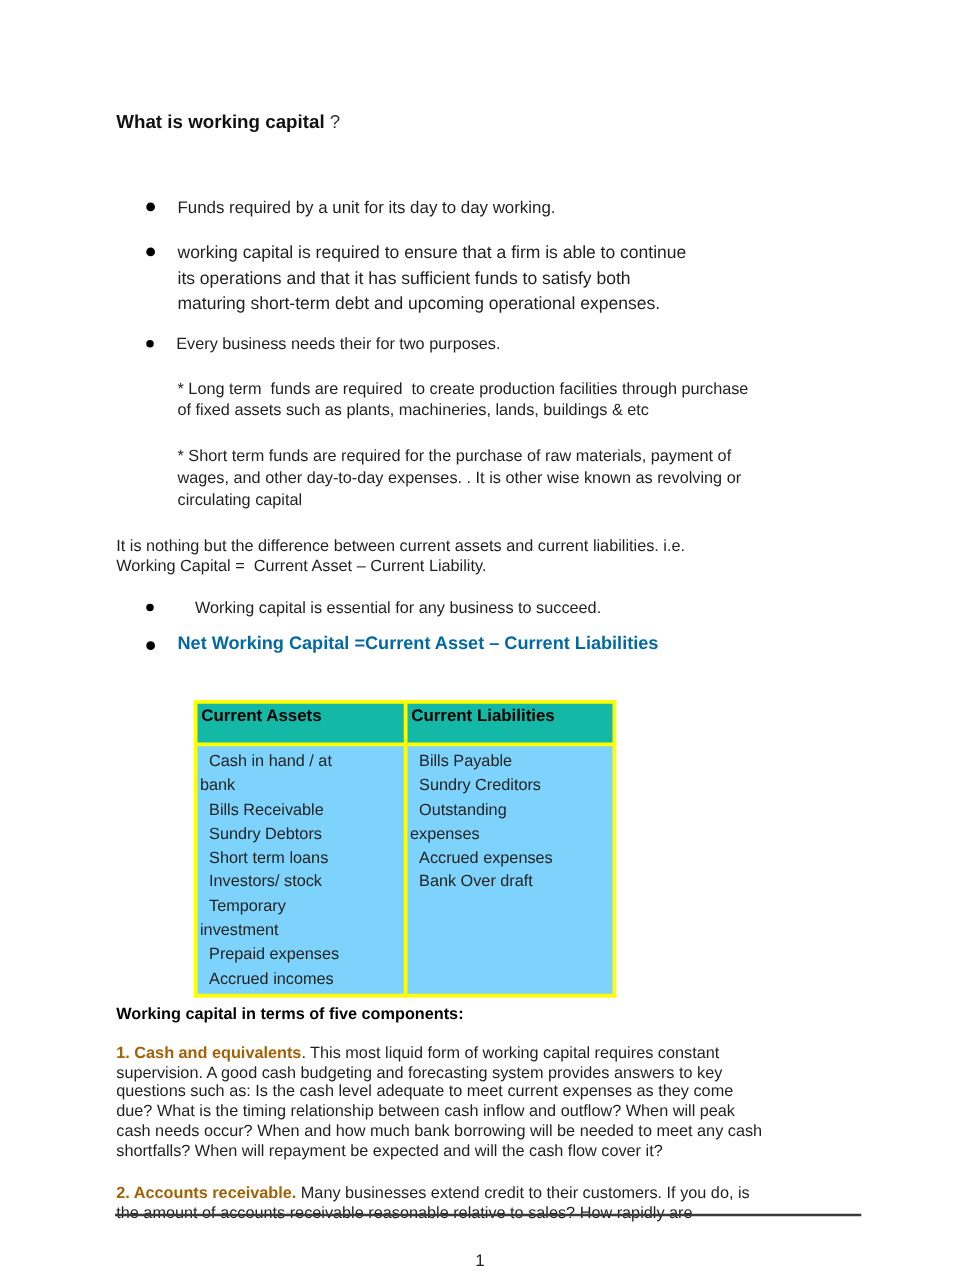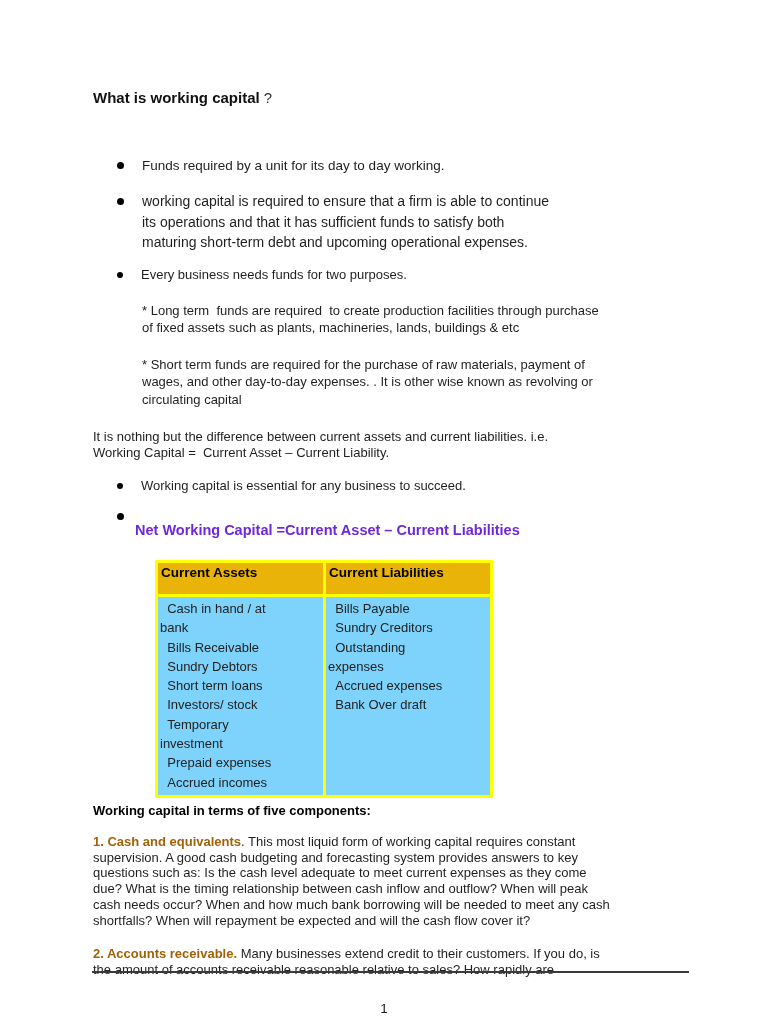--- a/index.html
+++ b/index.html
@@ -29,39 +29,39 @@
   .bdot {
     flex: none; width: 7px; height: 7px; border-radius: 50%;
     background: #000; margin-top: 7px;
   }
   .btxt { margin-left: 18px; }
 
   .b1 { top: 155px; font-size: 13.5px; line-height: 21px; width: 560px; }
   .b2 { top: 191px; font-size: 14px;  line-height: 20.7px; width: 560px; }
   .b3 { top: 266px; font-size: 13px;  line-height: 17px; width: 560px; }
   .b3 .bdot, .b4 .bdot { width: 6px; height: 6px; margin-top: 6px; }
-  .b4 { top: 477px; font-size: 13px;  line-height: 17px; width: 560px; }
-  .b5 { top: 505px; font-size: 14.5px; line-height: 21px; width: 580px; font-weight: bold; color:#6d28d9;flex-direction:column; }
+  .b4 { top: 477px; font-size: 13px;  line-height: 17px; width: 560px; gap: 15px; }
+  .b5 { top: 505px; font-size: 14.5px; line-height: 21px; width: 580px; font-weight: bold; color:#0369a1; }
   .b5 .bdot { margin-top: 8px; }
 
   .note { left: 142px; width: 545px; font-size: 13px; line-height: 17.3px; }
   .note-long  { top: 302px; }
   .note-short { top: 356px; }
 
   .definition { left: 93px; top: 429px; width: 610px; font-size: 13px; line-height: 15.8px; }
 
   .wc-table {
     left: 155px; top: 560px;
     border-collapse: collapse;
     table-layout: fixed;
     width: 323px;
   }
   .wc-table th, .wc-table td { border: 3px solid #FFFF00; }
   .wc-table th {
-    background: #eab308;
+    background: #14b8a6;
     font-size: 13.5px; font-weight: bold; color: #000;
     text-align: left; vertical-align: top;
     height: 29px; padding: 2px 0 0 3px;
   }
   .wc-table td {
     vertical-align: top;
     height: 196px;
     font-size: 13px; line-height: 19.3px; color: #222;
     padding: 2px 0 0 2px;
     white-space: pre-wrap;
@@ -95,21 +95,21 @@
 maturing short-term debt and upcoming operational expenses.</div>
   </div>
 
   <div class="brow b1">
     <span class="bdot"></span>
     <div class="btxt pre">Funds required by a unit for its day to day working.</div>
   </div>
 
   <div class="brow b3">
     <span class="bdot"></span>
-    <div class="btxt pre">Every business needs funds for two purposes.</div>
+    <div class="btxt pre">Every business needs their for two purposes.</div>
   </div>
 
   <div class="abs pre note note-long">* Long term  funds are required  to create production facilities through purchase
 of fixed assets such as plants, machineries, lands, buildings &amp; etc</div>
 
   <div class="abs pre note note-short">* Short term funds are required for the purchase of raw materials, payment of
 wages, and other day-to-day expenses. . It is other wise known as revolving or
 circulating capital</div>
 
   <div class="abs pre definition">It is nothing but the difference between current assets and current liabilities. i.e.

